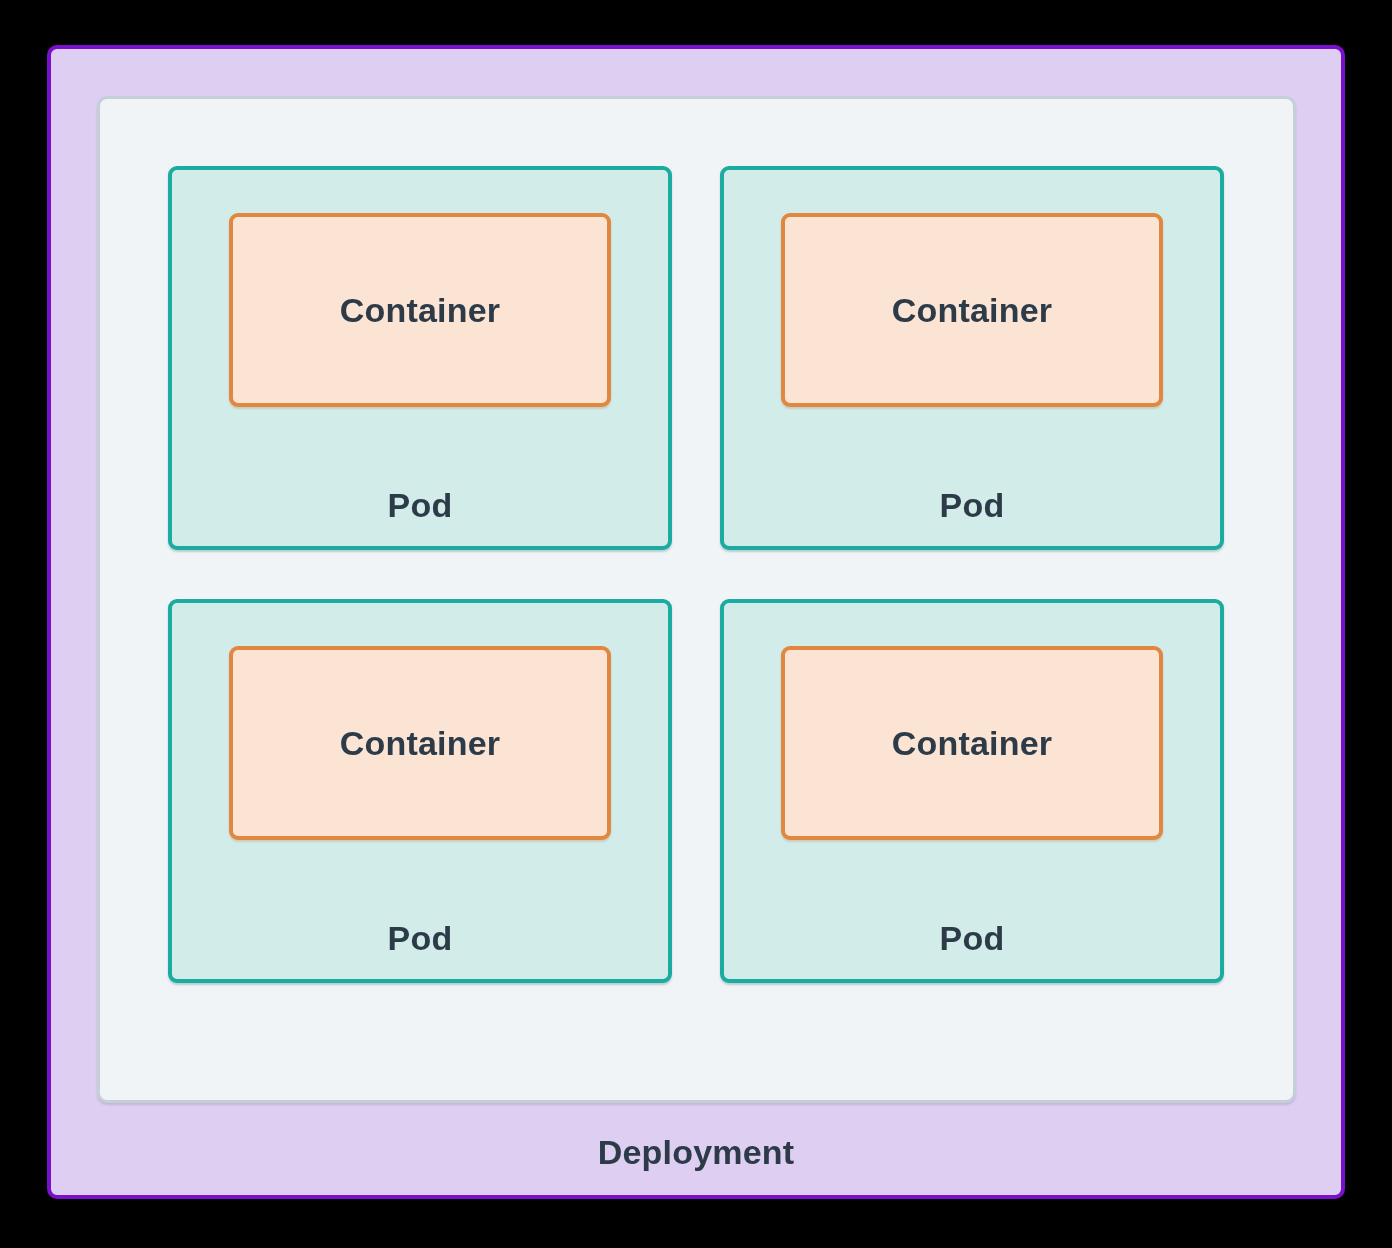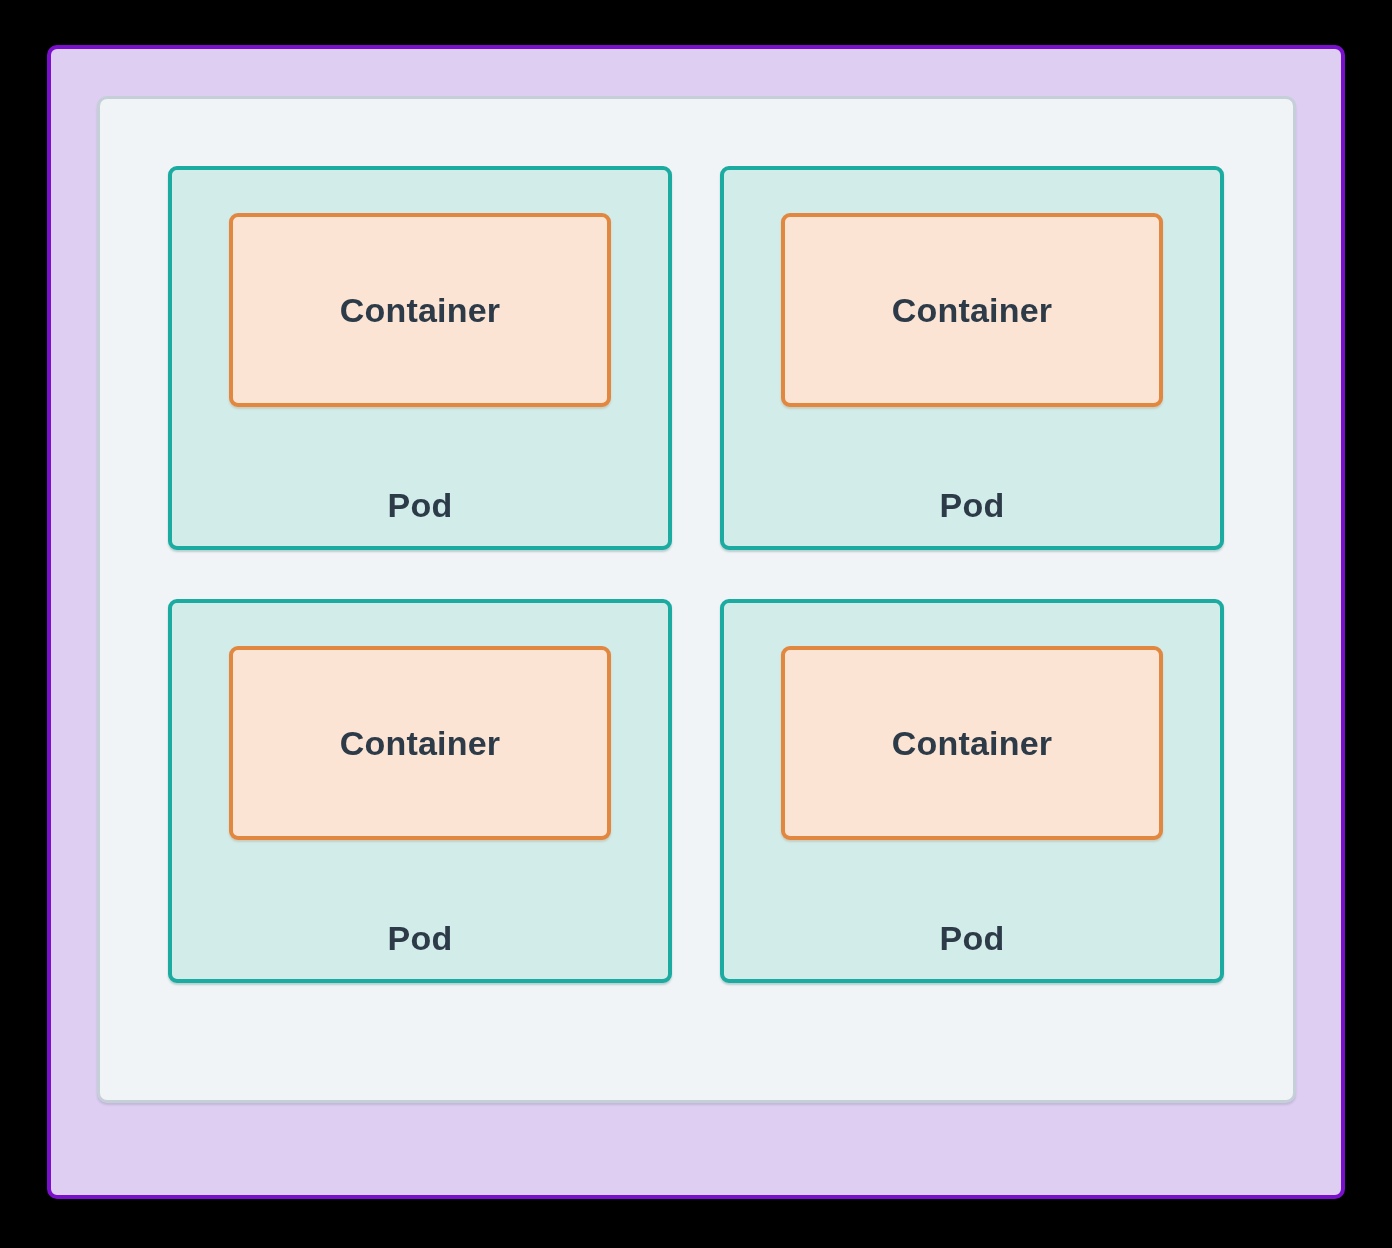--- a/index.html
+++ b/index.html
@@ -130,15 +130,16 @@
 
       <div class="pod p3">
         <div class="container-box">
           <span class="ctr-label">Container</span>
         </div>
         <div class="box-label">Pod</div>
       </div>
 
     </div>
 
+    <div class="box-label">Deployment</div>
   </div>
 
 </div>
 
 </body></html>

